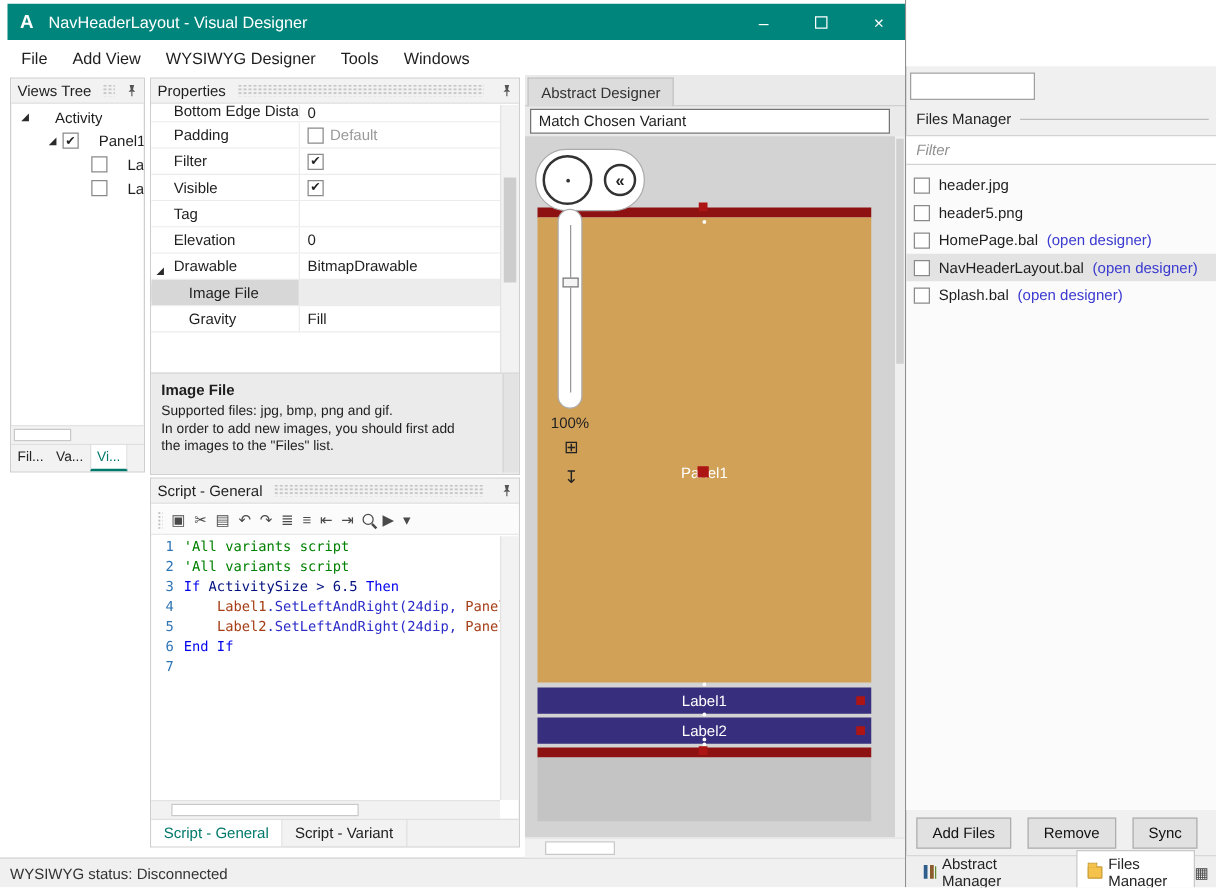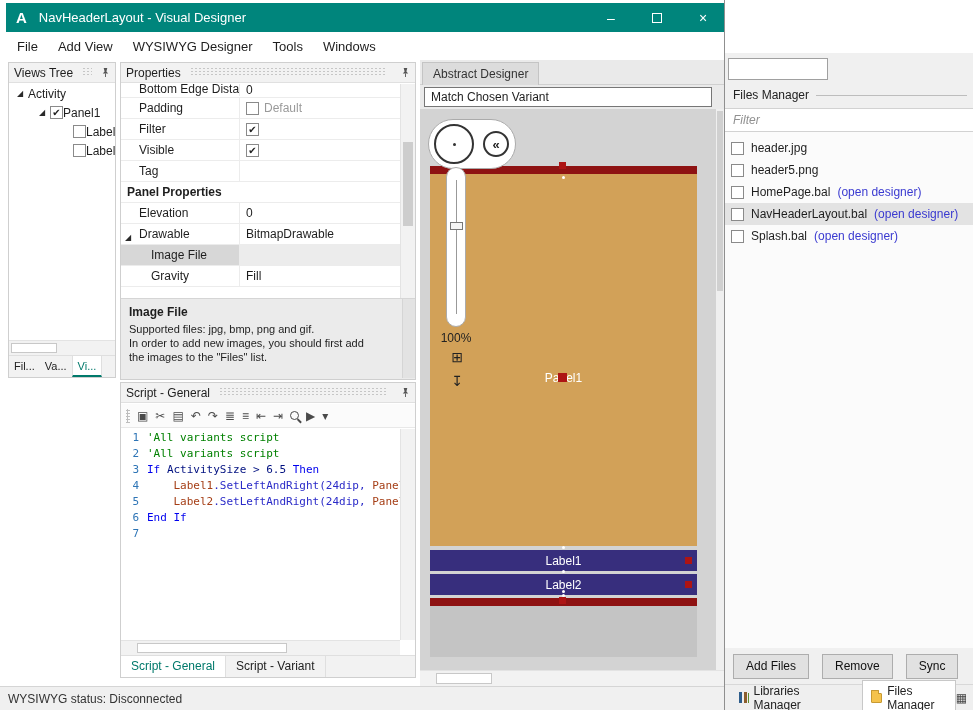--- a/index.html
+++ b/index.html
@@ -45,21 +45,21 @@
   .hscroll { position:absolute; height:15px; background:#F2F2F2; border-top:1px solid #E3E3E3; }
   .hs-btn { position:absolute; top:0; bottom:0; width:14px; display:flex; align-items:center; justify-content:center; }
   .hs-btn.left { left:0; } .hs-btn.right { right:0; }
   .hs-thumb { position:absolute; top:2px; bottom:2px; background:#FFF; border:1px solid #C8C8C8; }
 
   
   #views-panel { left:8px; top:62px; width:108px; height:316px; }
   #tree-nodes { position:absolute; left:0; right:0; top:21px; bottom:37px; overflow:hidden; font-size:12px; }
   .tree-row { height:19px; display:flex; align-items:center; white-space:nowrap; overflow:hidden; }
   .expander { width:11px; font-size:8px; color:#2A2A2A; flex:0 0 11px; }
-  .tree-label { margin-left:0; overflow:hidden; }
+  .tree-label { margin-left:16px; overflow:hidden; }
   #views-hscroll { left:0; right:0; bottom:22px; }
   #left-tabs { position:absolute; left:0; right:0; bottom:0; height:22px; background:#F2F2F2;
                border-top:1px solid #DFDFDF; display:flex; font-size:11px; }
   .ltab { padding:4px 5px; color:#222; }
   .ltab.active { color:#00796B; background:#FFF; border-left:1px solid #DFDFDF;
                  border-right:1px solid #DFDFDF; border-bottom:2px solid #00796B; }
 
   
   #props-panel { left:120px; top:62px; width:296px; height:318px; }
   #prop-rows { position:absolute; left:0; right:15px; top:21px; height:214px; overflow:hidden; background:#FFF; }
@@ -325,25 +325,20 @@
           </div>
         </div>
         <div class="prop-row">
           <div class="prop-label">
             <span>Tag</span>
           </div>
           <div class="prop-value">
             <span class="val-text"></span>
           </div>
         </div>
-        <div class="prop-row group">
-          <div class="prop-label">
-            <span>Panel Properties</span>
-          </div>
-        </div>
         <div class="prop-row">
           <div class="prop-label">
             <span>Elevation</span>
           </div>
           <div class="prop-value">
             <span class="val-text">0</span>
           </div>
         </div>
         <div class="prop-row">
           <div class="prop-label">
@@ -592,21 +587,21 @@
         </div>
       </div>
     <div id="fm-buttons">
         <button class="fm-btn">Add Files</button>
         <button class="fm-btn">Remove</button>
         <button class="fm-btn">Sync</button>
       </div>
     <div id="fm-tabs">
         <div class="fm-tab">
           <span class="books-icon"></span>
-          <span>Libraries Manager</span>
+          <span>Abstract Manager</span>
         </div>
         <div class="fm-tab active">
           <span class="folder-icon"></span>
           <span>Files Manager</span>
         </div>
         <span id="ide-grid-icon">▦</span>
       </div>
   </div>
 
 </div>

